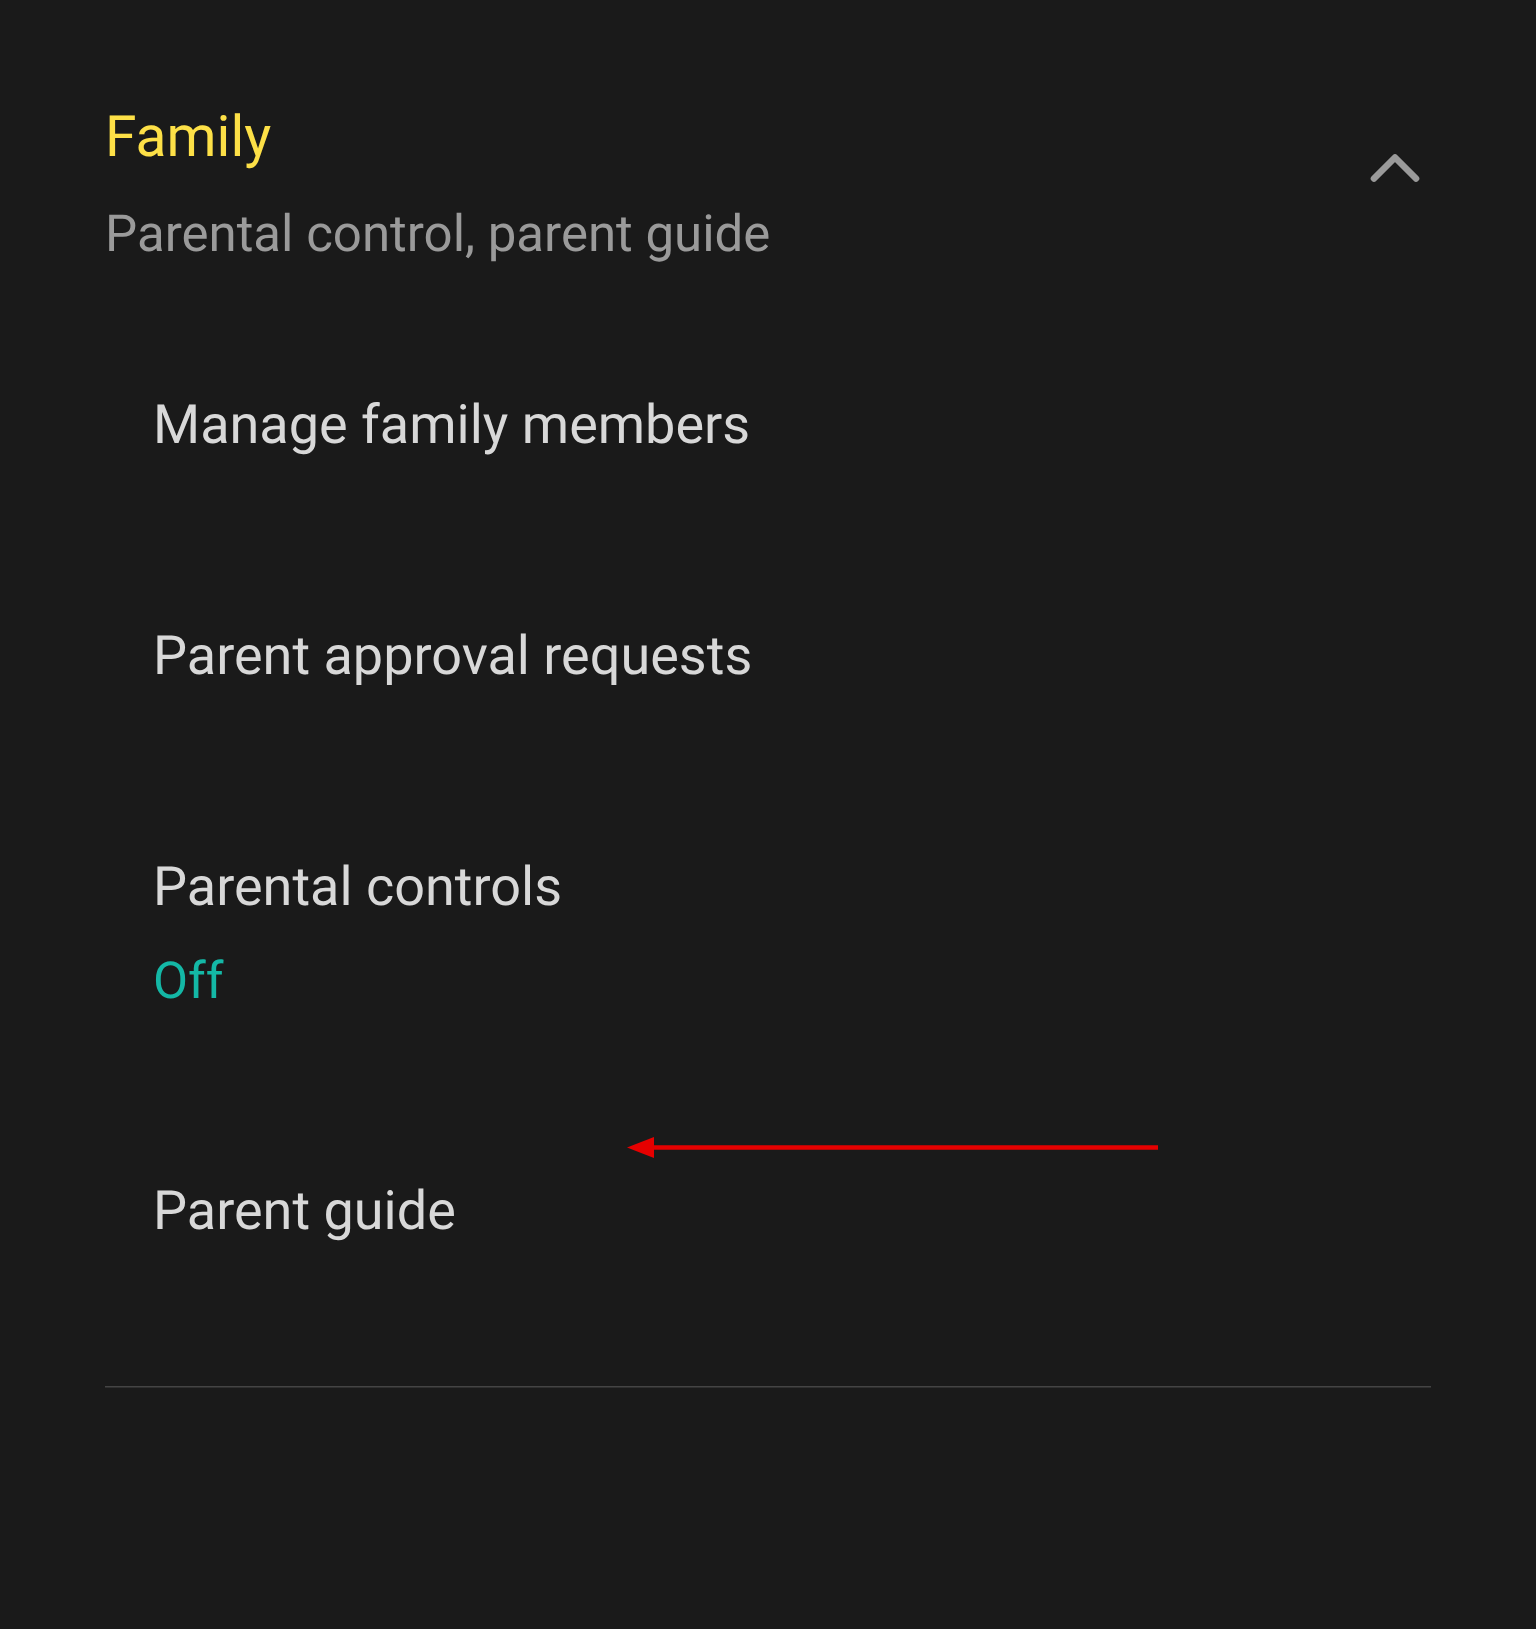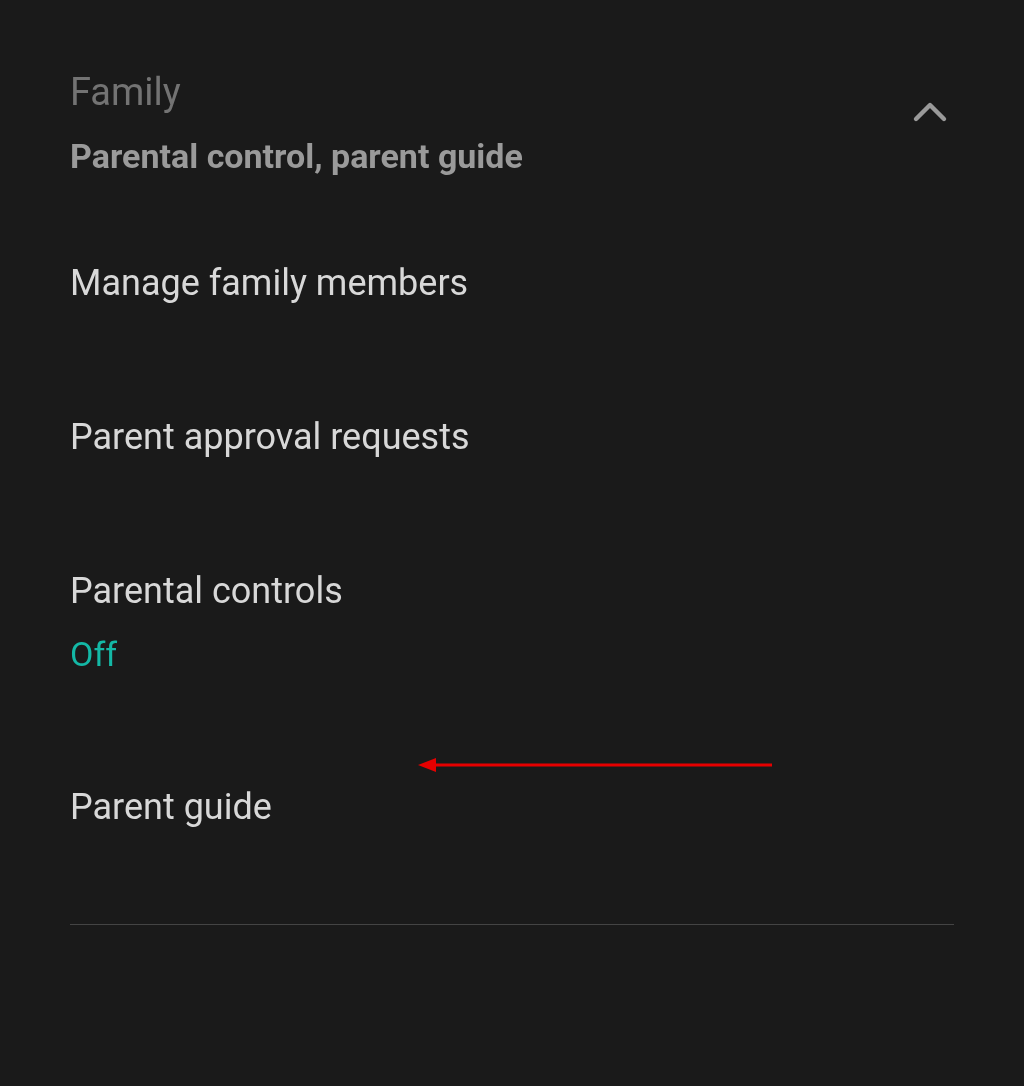--- a/index.html
+++ b/index.html
@@ -22,42 +22,42 @@
       display: flex;
       justify-content: space-between;
       align-items: center;
       padding: 70px 70px 30px 70px;
       cursor: pointer;
     }
     .section-header-text {
       flex: 1;
     }
     .section-title {
-      color: #737373;
+      color: #fde047;
       font-size: 38px;
       font-weight: 400;
       margin-bottom: 22px;
     }
     .section-subtitle {
       color: #9a9a9a;
       font-size: 34px;
-      font-weight: 700;
+      font-weight: 400;
     }
     .chevron {
       color: #9a9a9a;
       display: flex;
       align-items: center;
       margin-top: -20px;
     }
     .chevron svg {
       width: 48px;
       height: 48px;
     }
     .menu-item {
-      padding: 56px 70px;
+      padding: 56px 102px;
       cursor: pointer;
     }
     .menu-item-title {
       color: #d8d8d8;
       font-size: 36px;
       font-weight: 400;
     }
     .menu-item-subtitle {
       color: #14b8a6;
       font-size: 34px;

